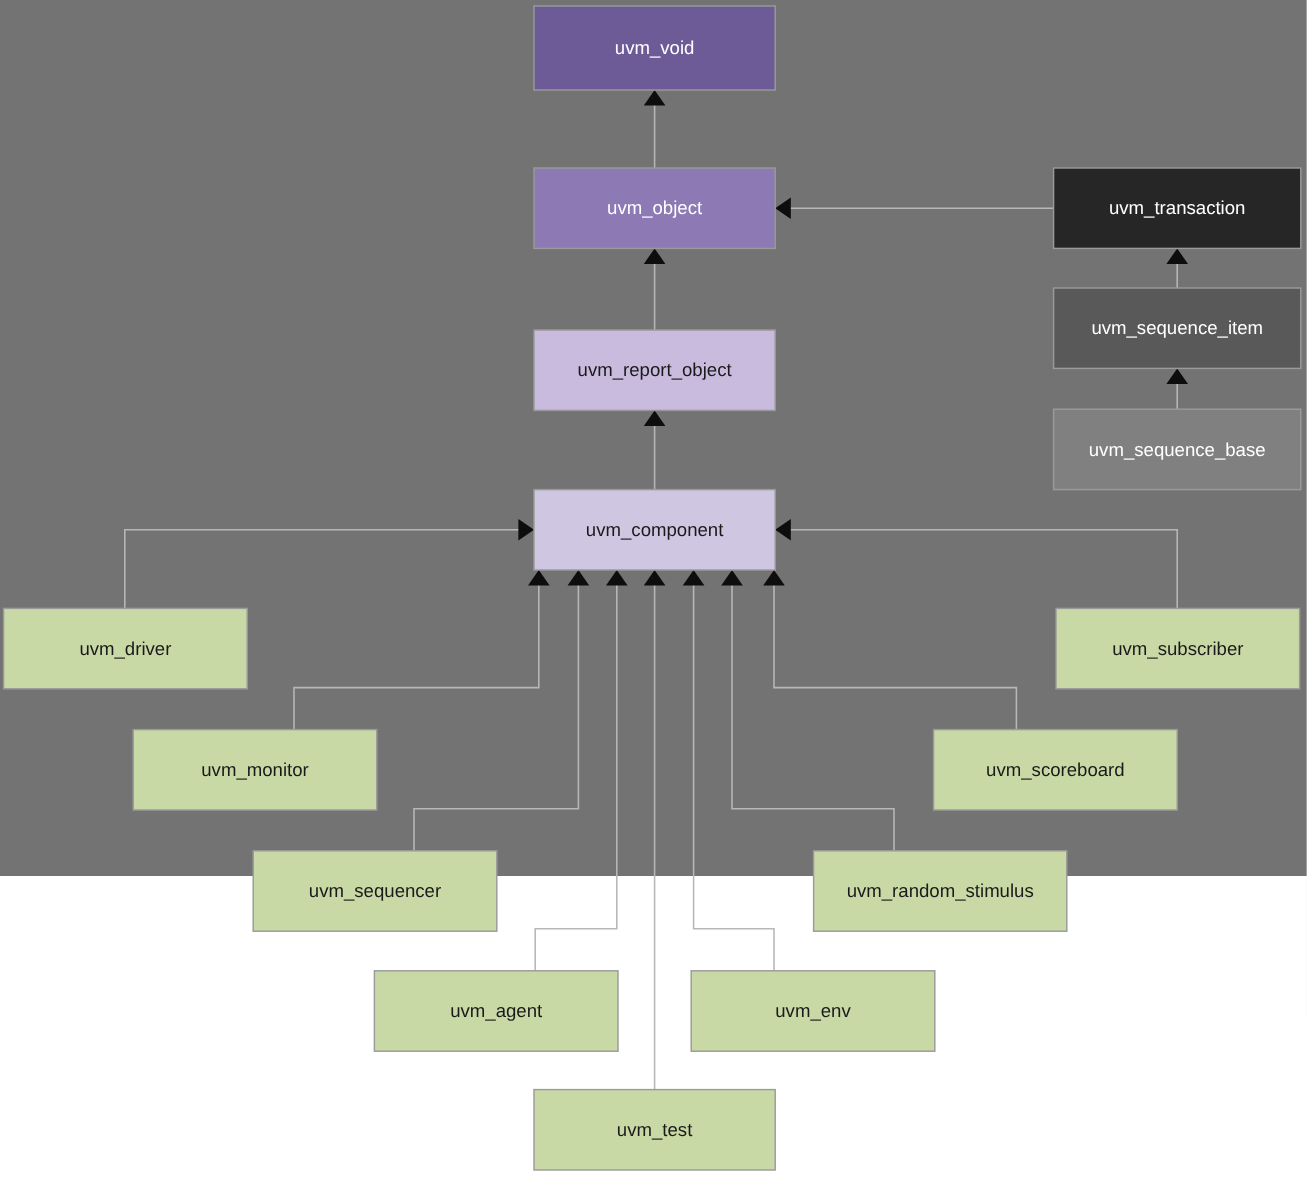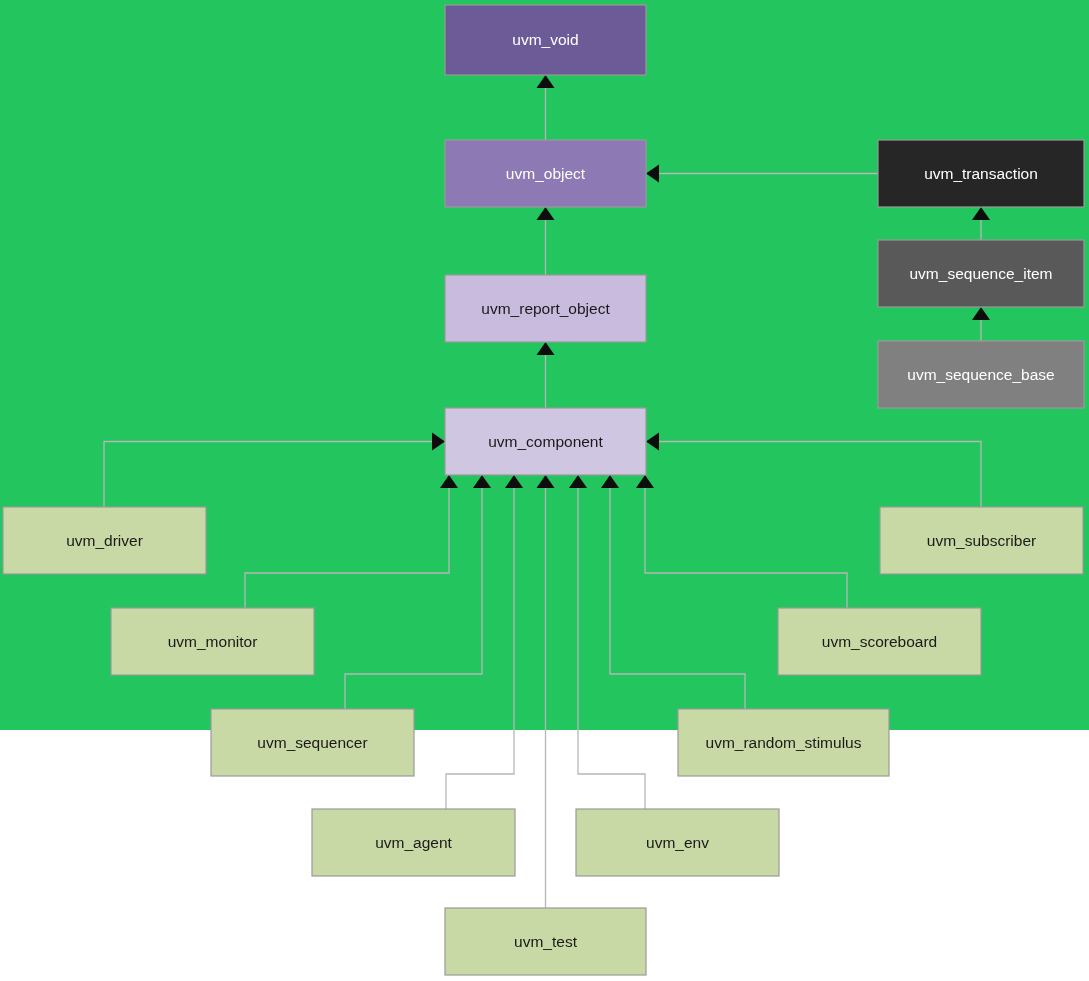--- a/index.html
+++ b/index.html
@@ -11,21 +11,21 @@
   body {
     width: 1089px;
     height: 981px;
     font-family: "Liberation Sans", sans-serif;
     overflow: hidden;
   }
   #diagram-root {
     position: relative;
     width: 1089px;
     height: 730px;
-    background: #22c55e;
+    background: #737373;
   }
   svg#uvm-diagram {
     position: absolute;
     top: 0;
     left: 0;
     width: 1089px;
     height: 981px;
     display: block;
   }
   .node-rect {

